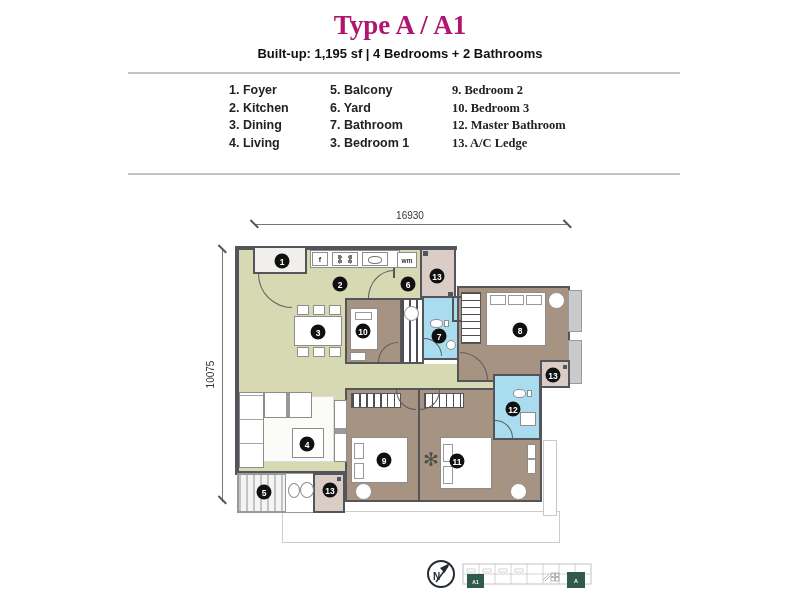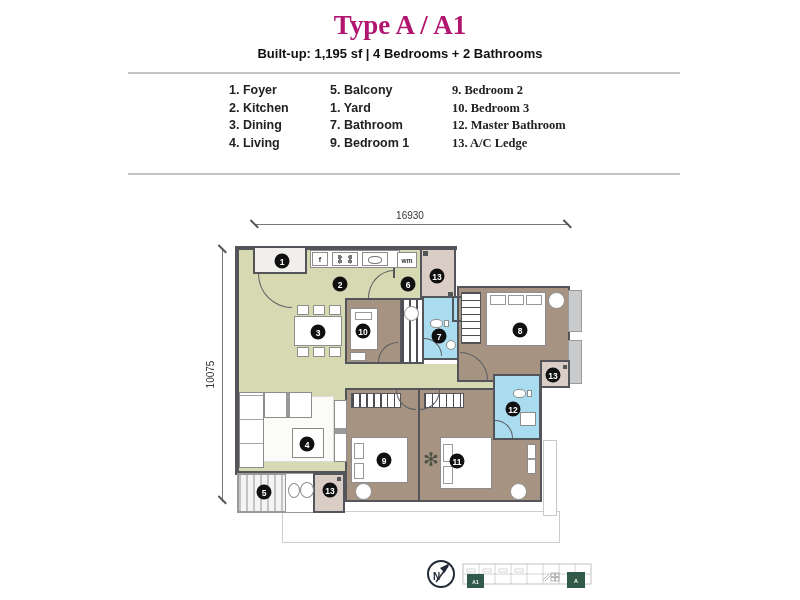--- a/index.html
+++ b/index.html
@@ -58,23 +58,23 @@
   <div class="abs divider" style="left:128px;top:72px;width:552px;"></div>
 
   <ul class="abs legend-col" style="left:229px;top:82px;">
     <li>1. Foyer</li>
     <li>2. Kitchen</li>
     <li>3. Dining</li>
     <li>4. Living</li>
   </ul>
   <ul class="abs legend-col" style="left:330px;top:82px;">
     <li>5. Balcony</li>
-    <li>1. Yard</li>
+    <li>6. Yard</li>
     <li>7. Bathroom</li>
-    <li>9. Bedroom 1</li>
+    <li>3. Bedroom 1</li>
   </ul>
   <ul class="abs legend-col" style="left:452px;top:82px;font-family:Liberation Serif, serif;">
     <li>9. Bedroom 2</li>
     <li>10. Bedroom 3</li>
     <li>12. Master Bathroom</li>
     <li>13. A/C Ledge</li>
   </ul>
   <div class="abs divider" style="left:128px;top:173px;width:552px;"></div>
 
   <div class="dimline" style="left:255px;top:224px;width:313px;height:1px;"></div>

